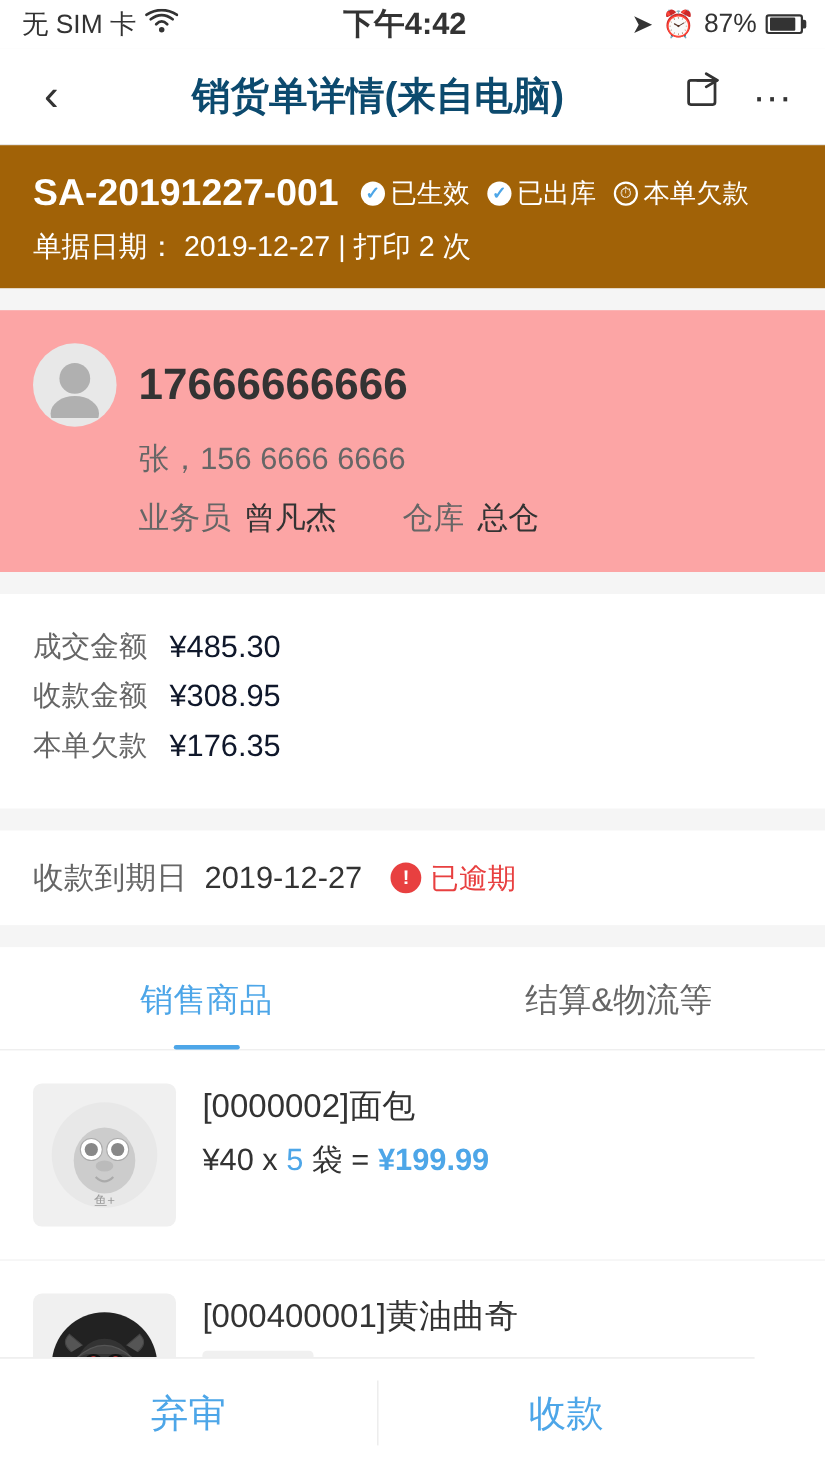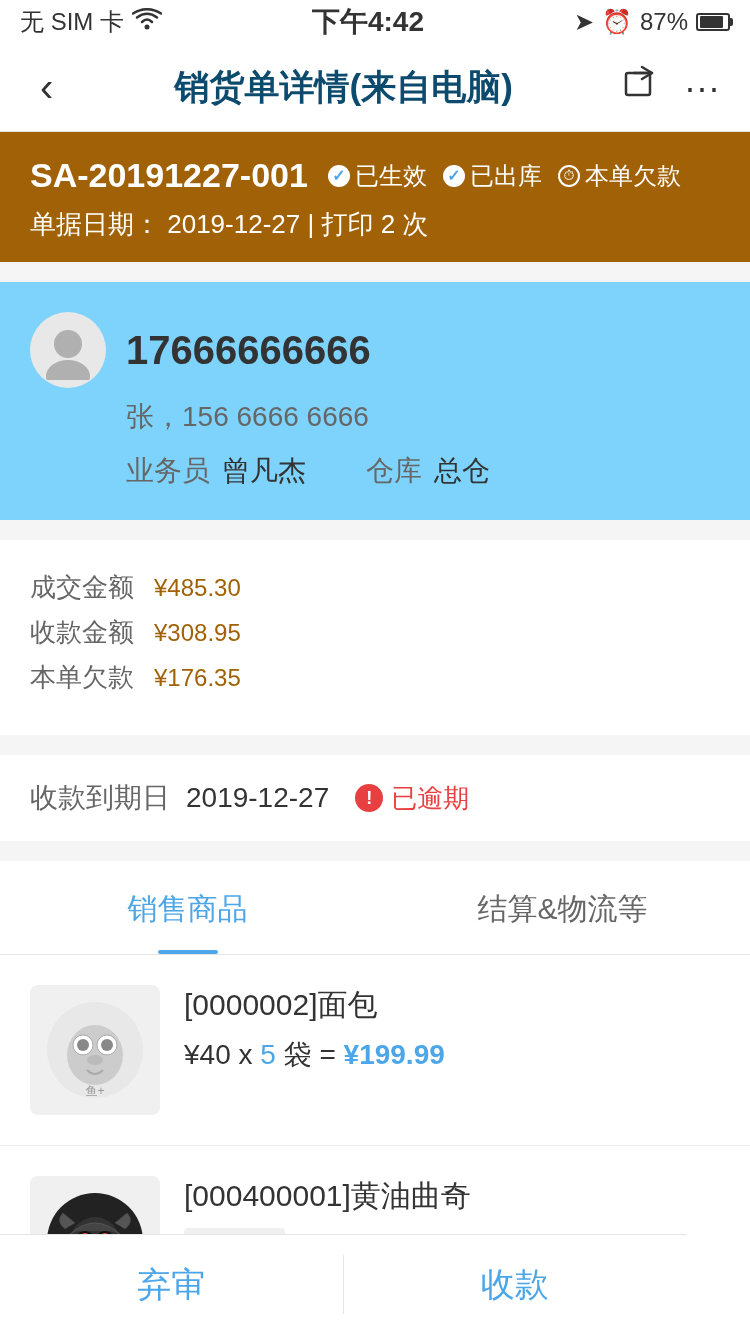--- a/index.html
+++ b/index.html
@@ -118,21 +118,21 @@
       font-size: 14px;
       color: #fff;
     }
     .banner-row2 {
       font-size: 26px;
       color: #fff;
     }
 
     
     .customer-section {
-      background: #7dd3fc;
+      background: #fca5a5;
       padding: 30px;
       margin-top: 20px;
     }
     .customer-row1 {
       display: flex;
       align-items: center;
       gap: 20px;
       margin-bottom: 10px;
     }
     .avatar {
@@ -189,21 +189,21 @@
     }
     .stat-row {
       display: flex;
       justify-content: center;
       align-items: center;
       gap: 20px;
       margin-bottom: 10px;
       font-size: 26px;
     }
     .stat-row-label { color: #666; }
-    .stat-row-value { color: #a16207; font-size: 24px; }
+    .stat-row-value { color: #0f172a; font-size: 28px; }
 
     
     .due-section {
       background: #fff;
       padding: 24px 30px;
       margin-top: 20px;
       display: flex;
       align-items: center;
       gap: 16px;
       font-size: 28px;

